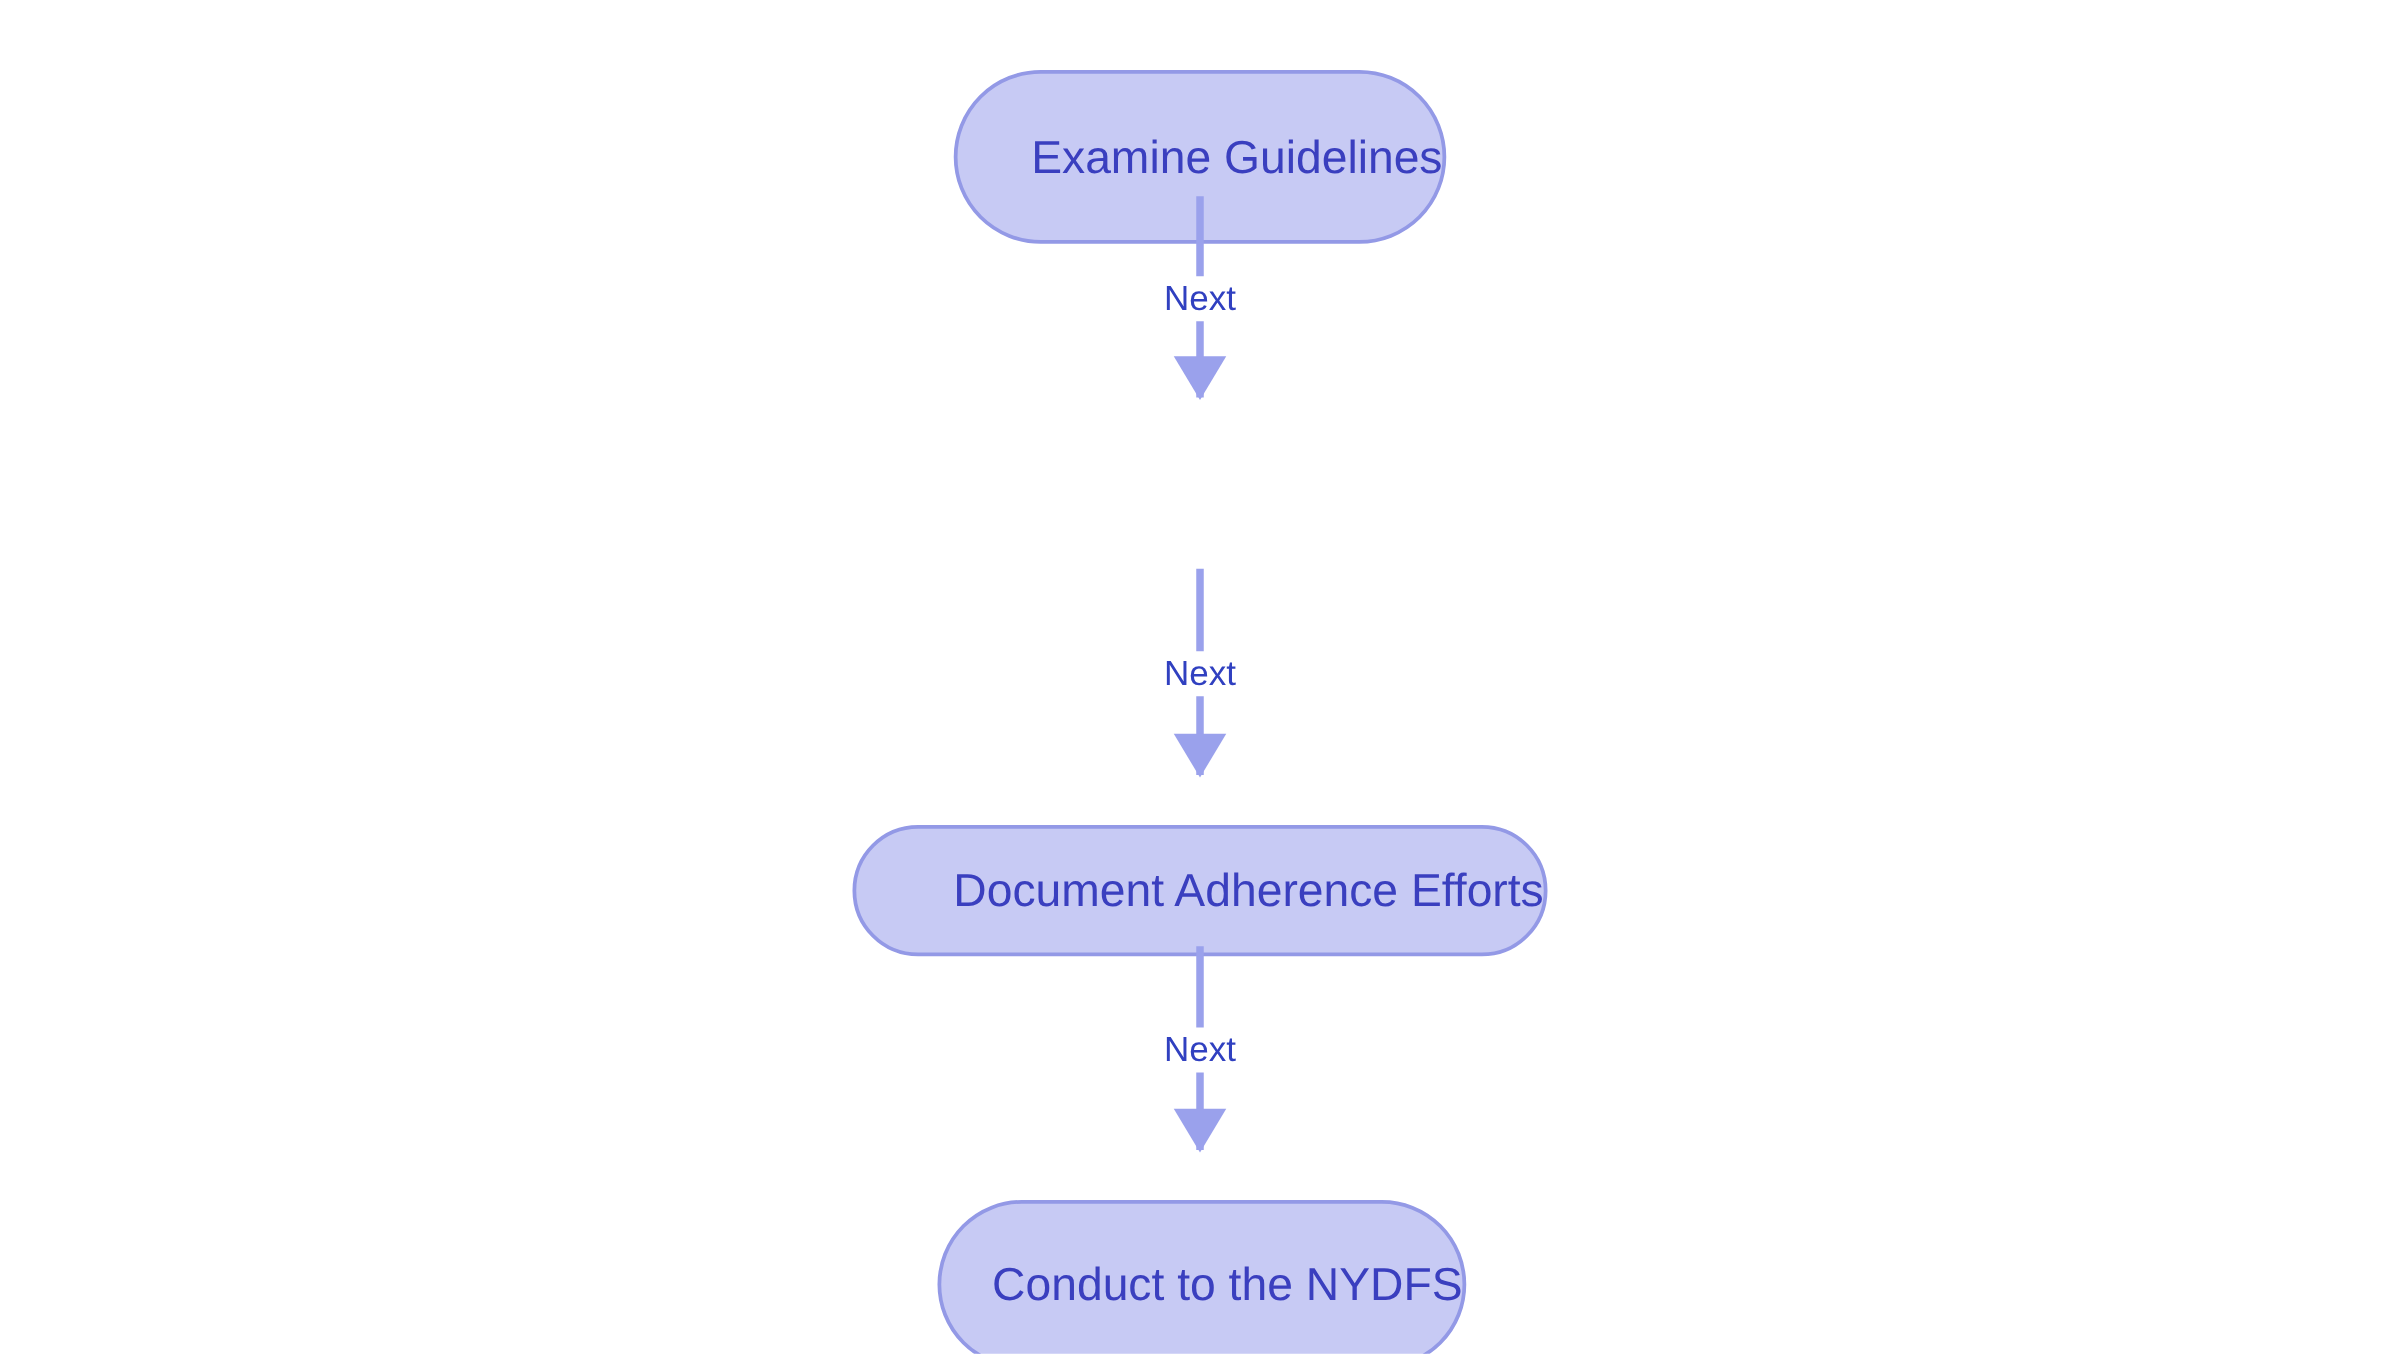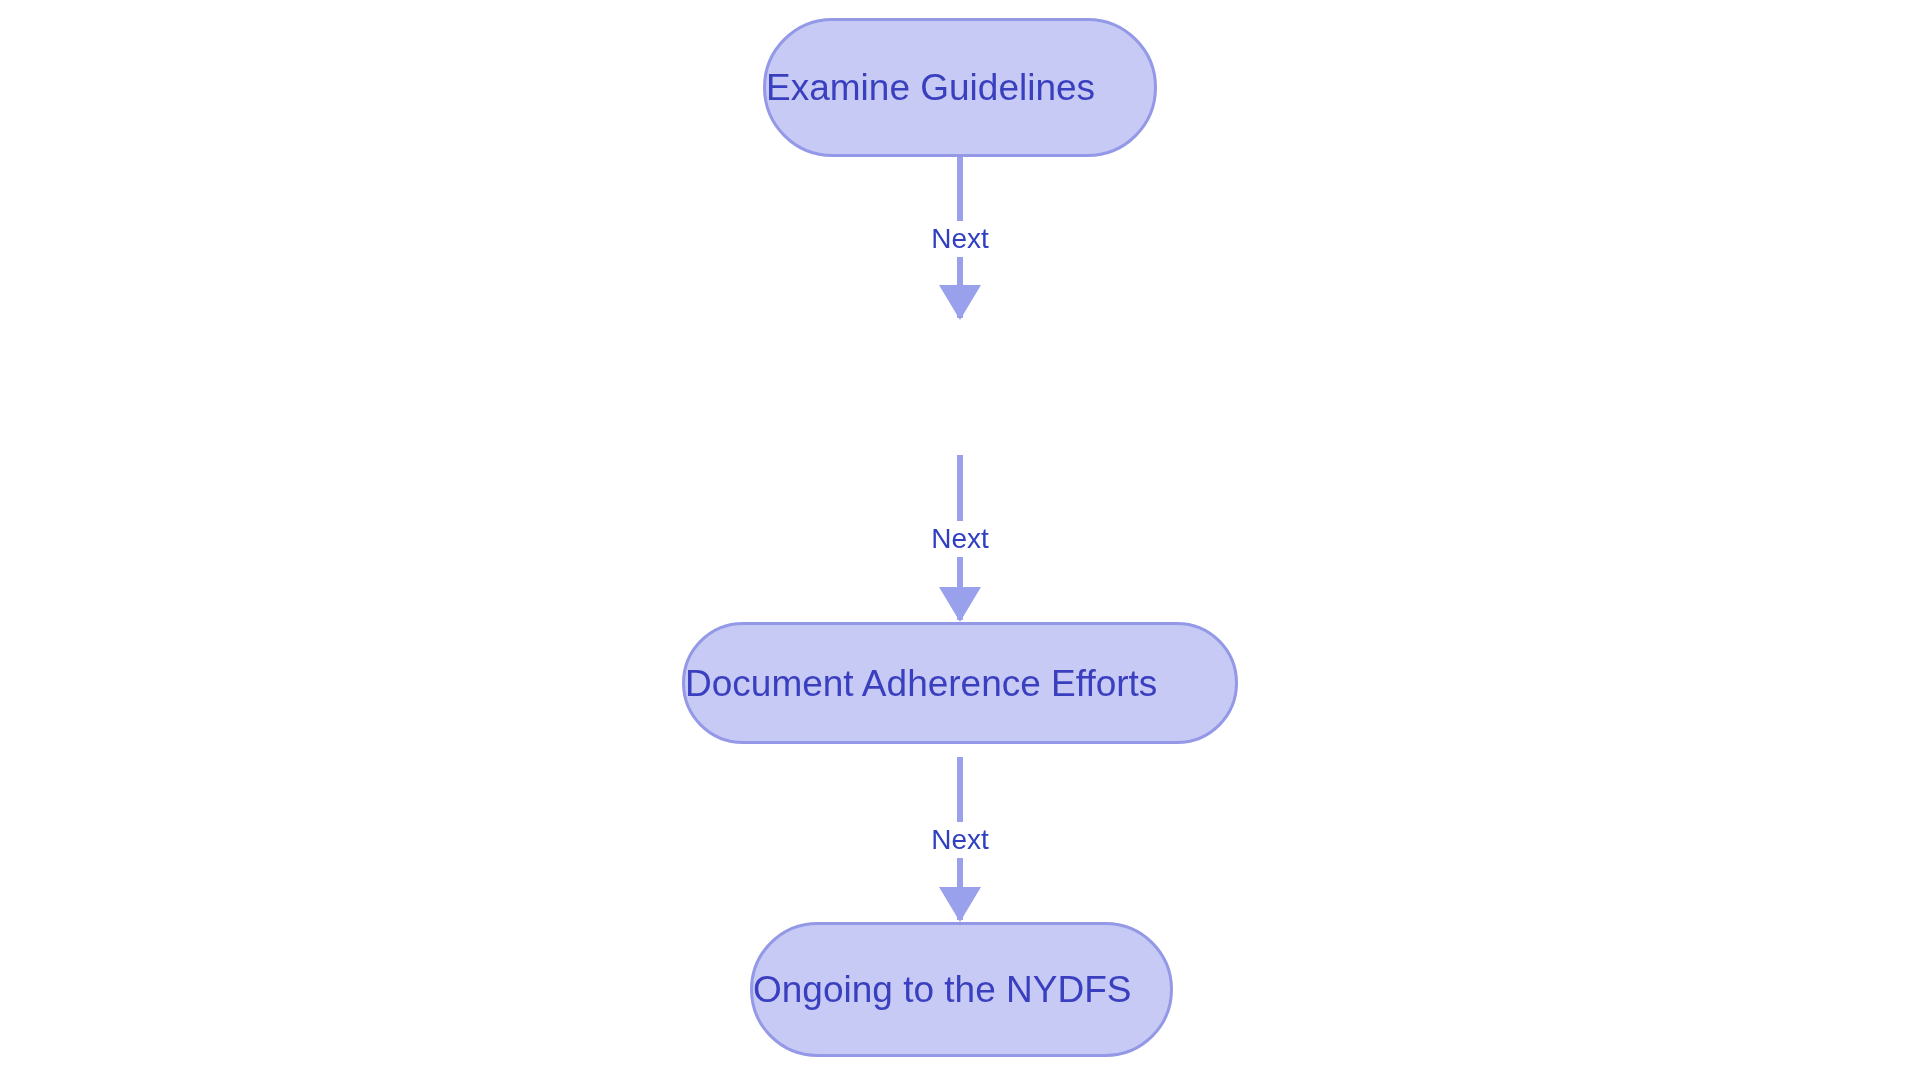--- a/index.html
+++ b/index.html
@@ -21,31 +21,32 @@
     width:1920px;height:1083px;
     background:var(--bg);
   }
   .node{
     position:absolute;
     background:var(--node-fill);
     border:3px solid var(--node-border);
     border-radius:70px;
     display:flex;
     align-items:center;
-    justify-content:flex-start;
+    justify-content:flex-end;
+    margin-top:38px;
   }
   .node-label{
     color:var(--node-text);
     font-size:37px;
     line-height:1;
     white-space:nowrap;
   }
   .node-1{left:763px;top:18px;width:394px;height:139px;}
   .node-2{left:627px;top:320px;width:666px;height:135px;}
-  .node-3{left:682px;top:622px;width:556px;height:122px;}
+  .node-3{left:682px;top:622px;width:556px;height:105px;}
   .node-4{left:750px;top:922px;width:423px;height:135px;}
 
   .edge{
     position:absolute;
     left:860px;
     width:200px;
   }
   .edge-1{top:157px;height:163px;}
   .edge-2{top:455px;height:167px;}
   .edge-3{top:757px;height:165px;}
@@ -105,16 +106,16 @@
     <span class="node-label">Document Adherence Efforts</span>
   </div>
 
   <div class="edge edge-3">
     <div class="edge-line"></div>
     <div class="edge-arrowhead"></div>
     <span class="edge-label">Next</span>
   </div>
 
   <div class="node node-4">
-    <span class="node-label">Ongoing to the NYDFS</span>
+    <span class="node-label">Conduct to the NYDFS</span>
   </div>
 
 </div>
 
 </body></html>

